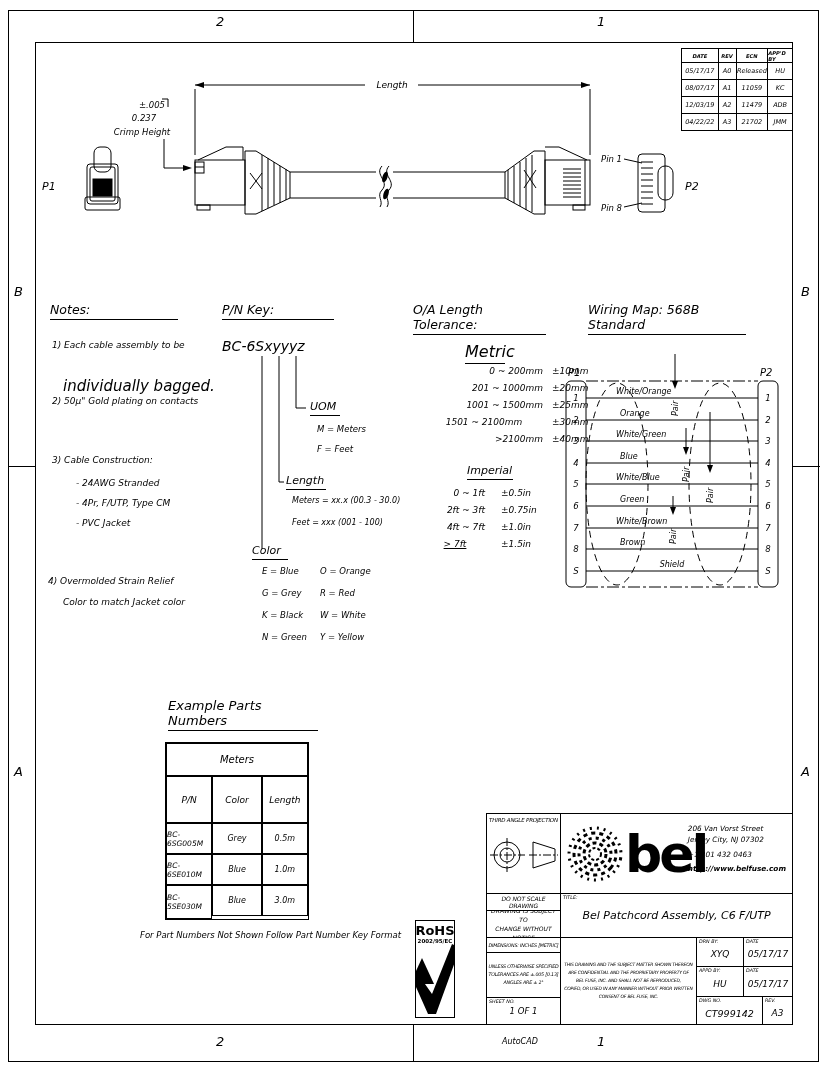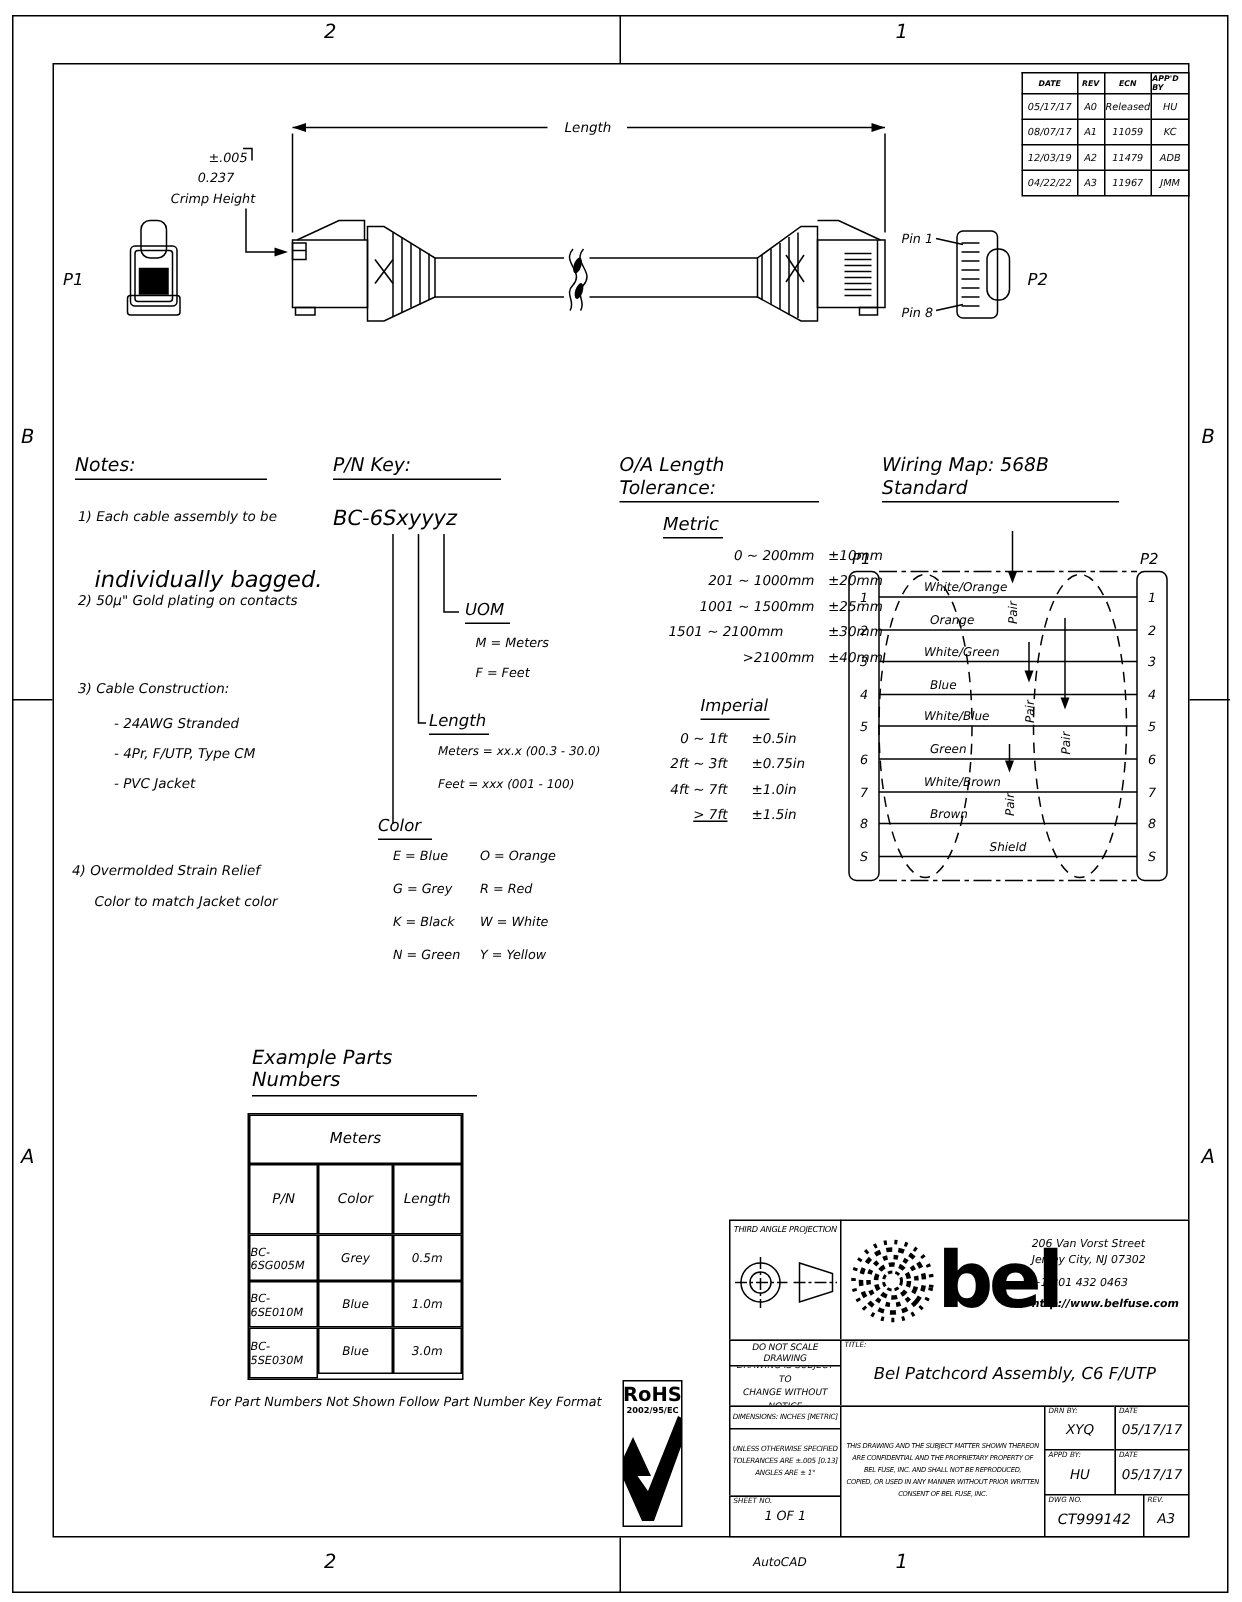--- a/index.html
+++ b/index.html
@@ -78,21 +78,21 @@
     </div>
     <div class="rev-row">
       <div class="rev-c c1">12/03/19</div>
       <div class="rev-c c2">A2</div>
       <div class="rev-c c3">11479</div>
       <div class="rev-c c4">ADB</div>
     </div>
     <div class="rev-row">
       <div class="rev-c c1">04/22/22</div>
       <div class="rev-c c2">A3</div>
-      <div class="rev-c c3">11967</div>
+      <div class="rev-c c3">21702</div>
       <div class="rev-c c4">JMM</div>
     </div>
   </div>
 
   <svg style="left:40px;top:55px;" width="700" height="185" viewBox="0 0 700 185">
     <g stroke="#000" stroke-width="1" fill="none">
 
       <g>
         <line x1="155" y1="34" x2="155" y2="100"></line>
         <line x1="550" y1="34" x2="550" y2="100"></line>
@@ -227,21 +227,21 @@
   <div class="txt" style="left:262px;top:566px;font-size:8.5px;">E = Blue</div>
   <div class="txt" style="left:262px;top:588px;font-size:8.5px;">G = Grey</div>
   <div class="txt" style="left:262px;top:610px;font-size:8.5px;">K = Black</div>
   <div class="txt" style="left:262px;top:632px;font-size:8.5px;">N = Green</div>
   <div class="txt" style="left:320px;top:566px;font-size:8.5px;">O = Orange</div>
   <div class="txt" style="left:320px;top:588px;font-size:8.5px;">R = Red</div>
   <div class="txt" style="left:320px;top:610px;font-size:8.5px;">W = White</div>
   <div class="txt" style="left:320px;top:632px;font-size:8.5px;">Y = Yellow</div>
 
   <div class="sect" style="left:413px;top:302px;"><span class="uline" style="width:133px;">O/A Length Tolerance:</span></div>
-  <div class="txt" style="left:442px;top:342px;font-size:12px;"><span class="uline" style="width:40px;">Metric</span></div>
+  <div class="txt" style="left:465px;top:342px;font-size:16px;"><span class="uline" style="width:40px;">Metric</span></div>
   <div class="txt" style="left:425px;top:366px;font-size:9px;display:flex;">
       <span style="width:118px;text-align:right;">0 ~ 200mm</span>
       <span style="margin-left:9px;">±10mm</span>
     </div>
   <div class="txt" style="left:425px;top:383px;font-size:9px;display:flex;">
       <span style="width:118px;text-align:right;">201 ~ 1000mm</span>
       <span style="margin-left:9px;">±20mm</span>
     </div>
   <div class="txt" style="left:425px;top:400px;font-size:9px;display:flex;">
       <span style="width:118px;text-align:right;">1001 ~ 1500mm</span>
@@ -262,21 +262,21 @@
     </div>
   <div class="txt" style="left:425px;top:505px;font-size:9px;display:flex;">
       <span style="width:60px;text-align:right;">2ft ~ 3ft</span>
       <span style="margin-left:16px;">±0.75in</span>
     </div>
   <div class="txt" style="left:425px;top:522px;font-size:9px;display:flex;">
       <span style="width:60px;text-align:right;">4ft ~ 7ft</span>
       <span style="margin-left:16px;">±1.0in</span>
     </div>
   <div class="txt" style="left:425px;top:539px;font-size:9px;display:flex;">
-      <span style="width:60px;text-align:right;text-decoration:underline;">&gt; 7ft</span>
+      <span style="width:60px;text-align:center;text-decoration:underline;">&gt; 7ft</span>
       <span style="margin-left:16px;">±1.5in</span>
     </div>
 
   <div class="sect" style="left:588px;top:302px;"><span class="uline" style="width:158px;">Wiring Map: 568B Standard</span></div>
   <svg style="left:560px;top:348px;" width="235" height="258" viewBox="0 0 235 258">
     <g stroke="#000" stroke-width="1" fill="none">
       <text x="8" y="28" font-size="10" stroke="none">P1</text>
       <text x="200" y="28" font-size="10" stroke="none">P2</text>
       <ellipse cx="57" cy="136" rx="31" ry="101" stroke-dasharray="7 5"></ellipse>
       <ellipse cx="160" cy="136" rx="31" ry="101" stroke-dasharray="7 5"></ellipse>

